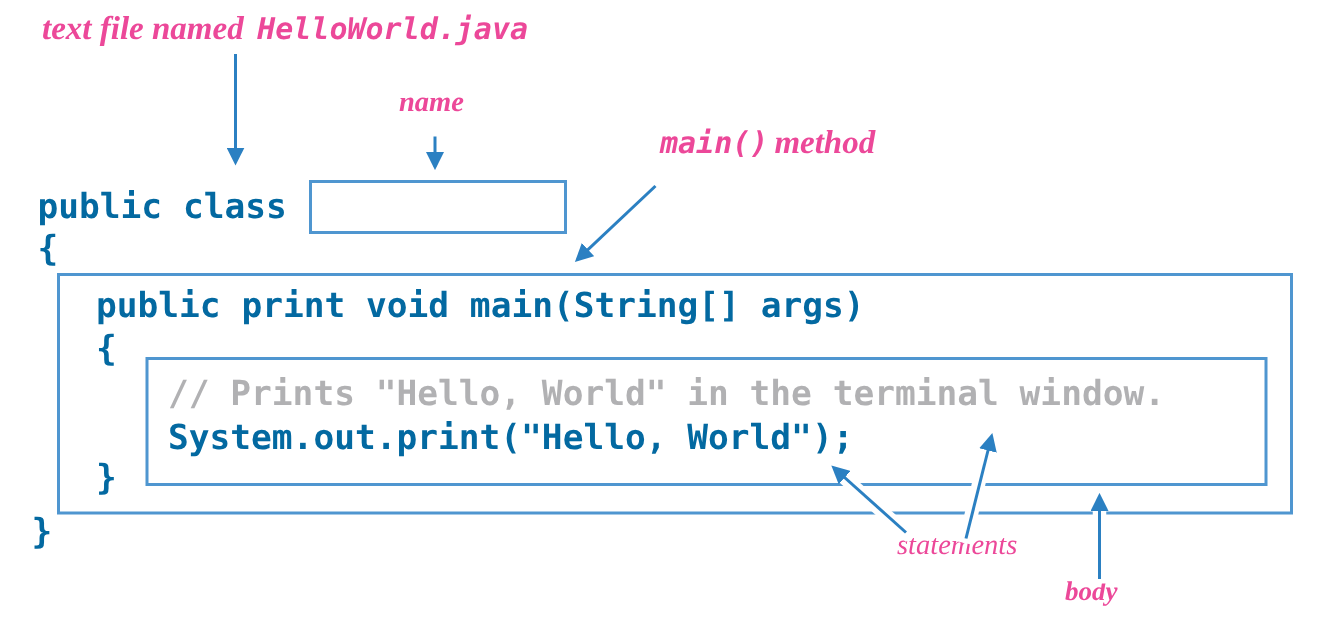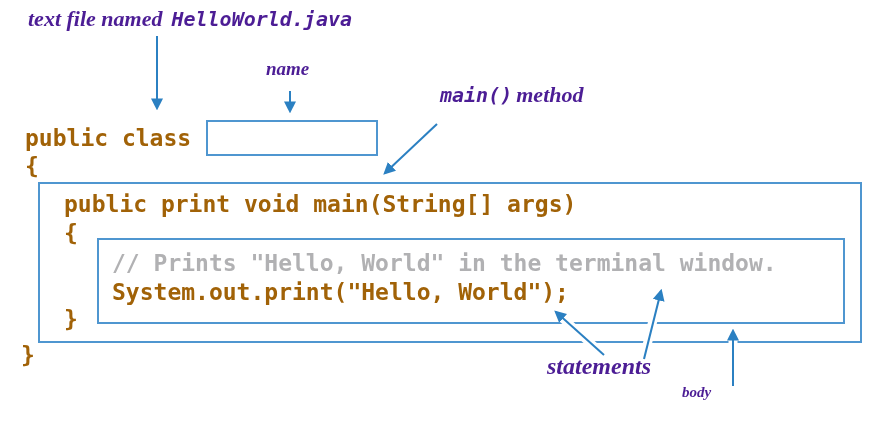--- a/index.html
+++ b/index.html
@@ -7,42 +7,42 @@
           font-family:"DejaVu Sans Mono", monospace;}
 
   
   .box{position:absolute;border:2px solid #4f96d0;background:transparent;box-sizing:border-box;}
   .name-box{left:206px;top:120px;width:172px;height:36px;}
   .body-box{left:38px;top:182px;width:824px;height:161px;}
   .statements-box{left:97px;top:238px;width:748px;height:86px;}
 
   
   .code{position:absolute;font-family:"DejaVu Sans Mono", monospace;font-weight:700;
-        font-size:23px;line-height:28px;color:#a16207;white-space:pre;}
+        font-size:23px;line-height:28px;color:#0369a1;white-space:pre;}
   .k1{left:25px;top:124px;}
   .k2{left:221px;top:123px;}
   .k3{left:25px;top:152px;}
   .k4{left:64px;top:190px;}
   .k5{left:64px;top:219px;}
   .k6{left:112px;top:249px;color:#b1b1b3;}
   .k7{left:112px;top:278px;}
   .k8{left:64px;top:305px;}
   .k9{left:21px;top:341px;}
 
   
-  .label{position:absolute;color:#4c1d95;white-space:nowrap;}
+  .label{position:absolute;color:#ec4899;white-space:nowrap;}
   .serif-it{font-family:"Liberation Serif", serif;font-style:italic;font-weight:600;font-size:22px;}
   .mono-it{font-family:"DejaVu Sans Mono", monospace;font-style:italic;font-weight:700;font-size:20px;}
   .file-label{left:28px;top:6px;}
   .file-label .mono-it{margin-left:9px;}
   .name-label{left:266px;top:58px;font-family:"Liberation Serif", serif;font-style:italic;font-weight:600;font-size:19px;}
   .main-label{left:440px;top:82px;}
   .main-label .serif-it{margin-left:4px;}
-  .statements-label{left:547px;top:353px;font-family:"Liberation Serif", serif;font-style:italic;font-weight:700;font-size:24px;}
-  .body-label{left:682px;top:384px;font-family:"Liberation Serif", serif;font-style:italic;font-weight:600;font-size:15px;}
+  .statements-label{left:598px;top:353px;font-family:"Liberation Serif", serif;font-style:italic;font-weight:400;font-size:19px;}
+  .body-label{left:710px;top:384px;font-family:"Liberation Serif", serif;font-style:italic;font-weight:600;font-size:18px;}
 
   
   .overlay{position:absolute;left:0;top:0;pointer-events:none;}
   .arrow{stroke:#2b80c2;stroke-width:2;fill:none;}
   .halo{stroke:#ffffff;stroke-width:9;fill:none;}
 </style>
 </head>
 <body>
 
 <div class="canvas">

